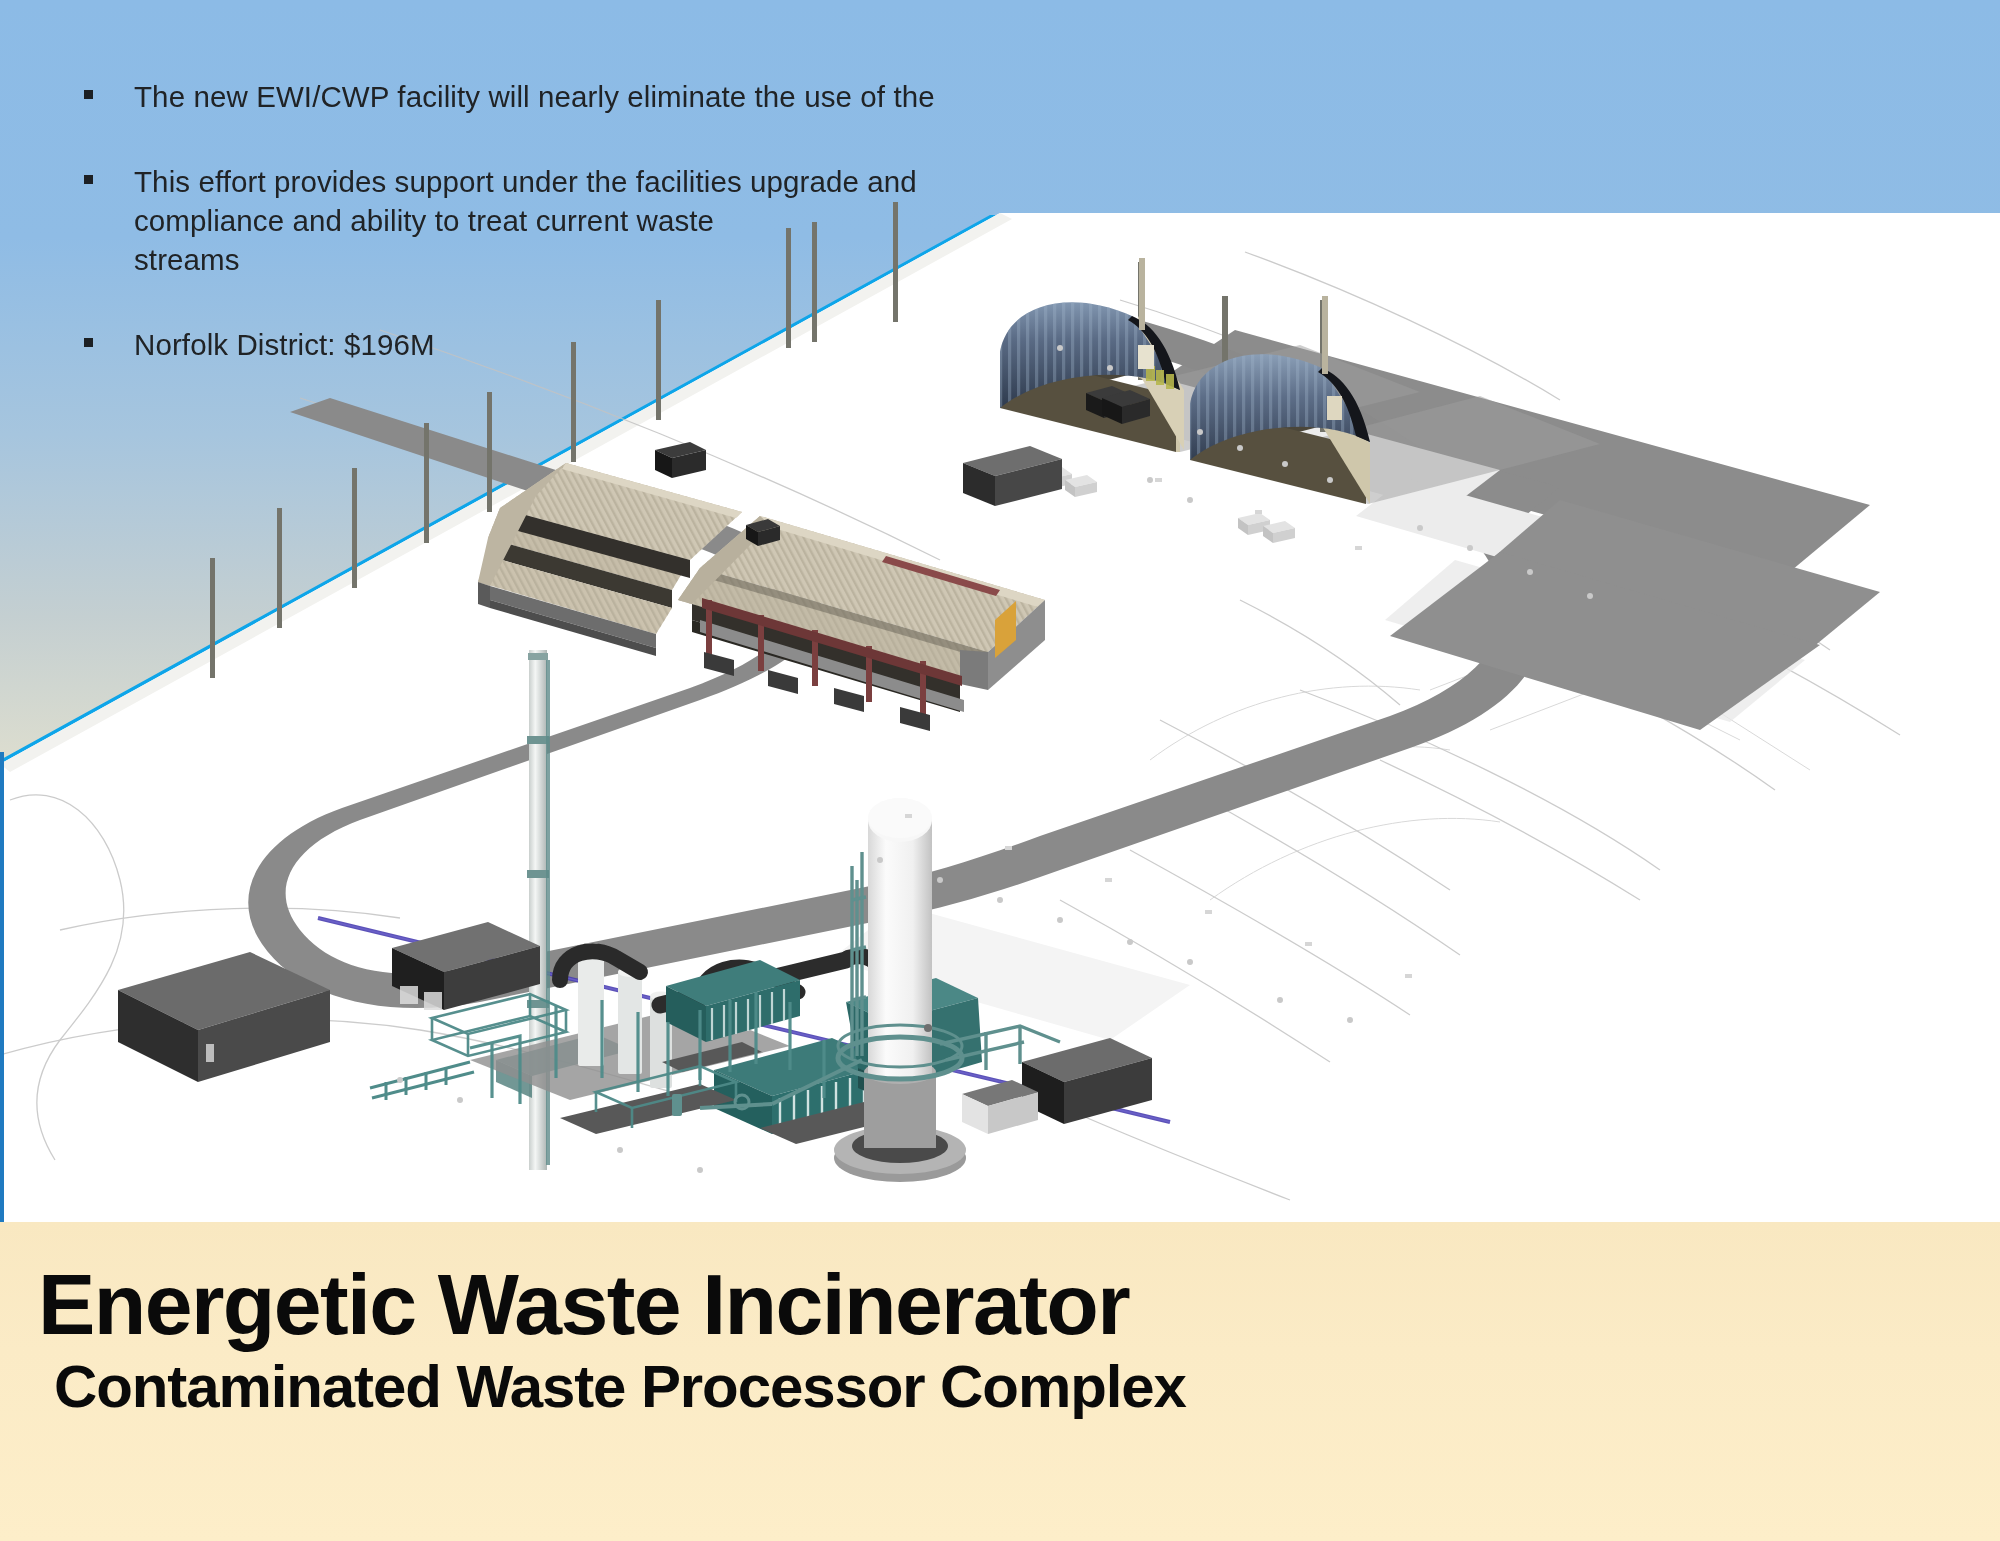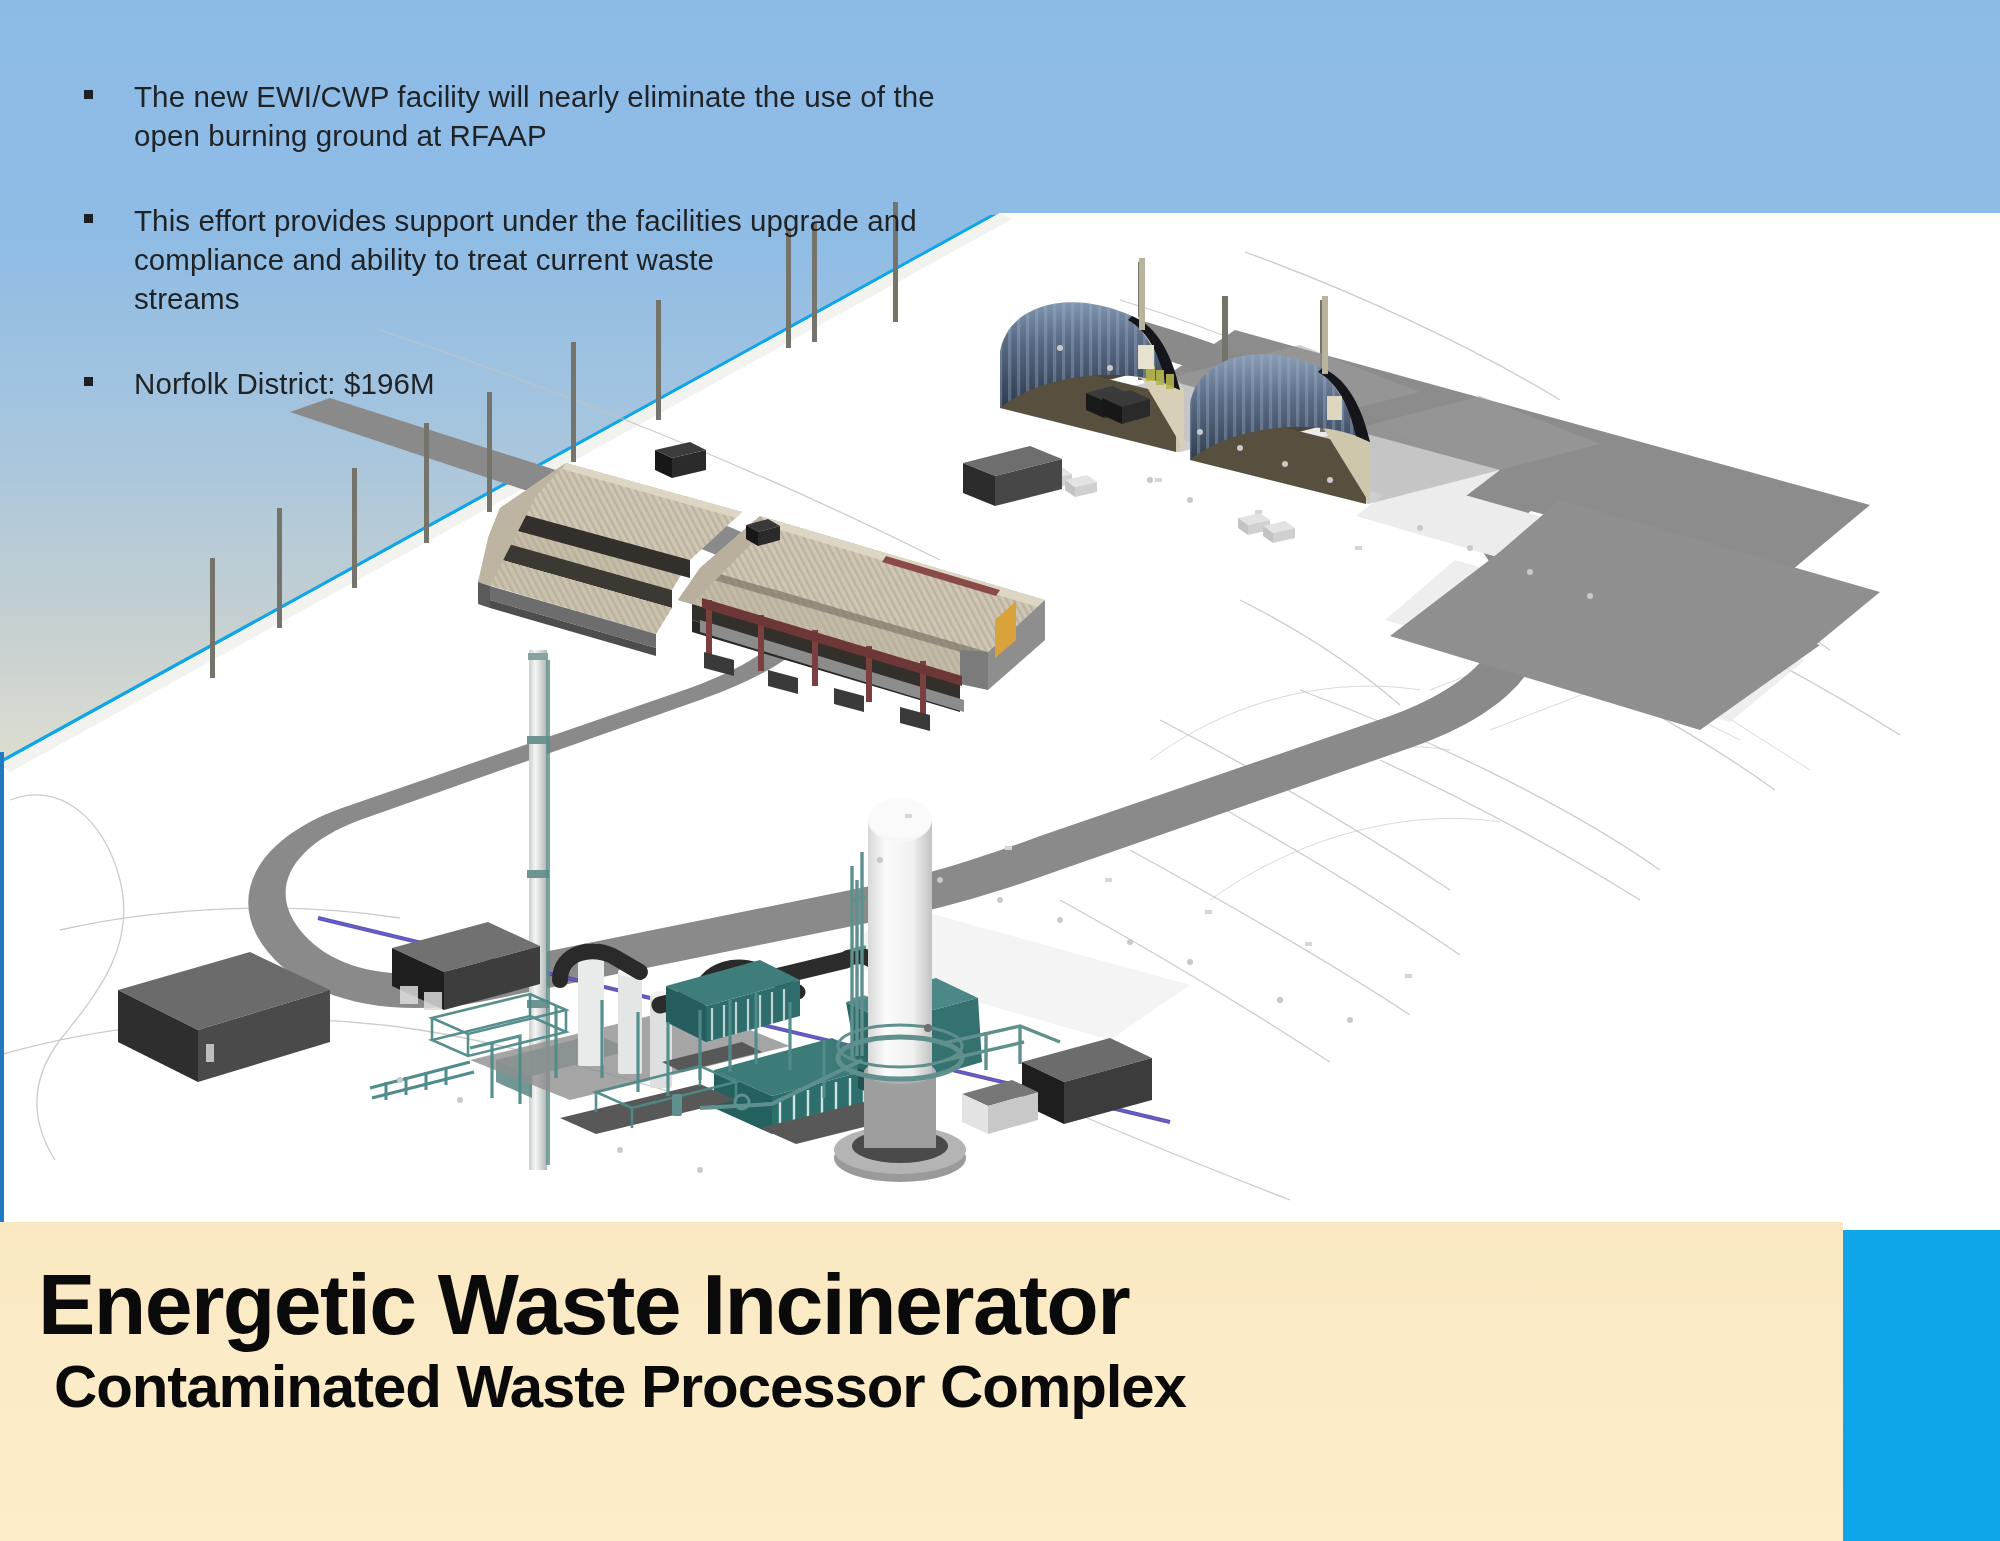--- a/index.html
+++ b/index.html
@@ -72,21 +72,21 @@
     left: 0; top: 0;
     width: 2000px; height: 1230px;
     overflow: hidden;
   }
   .siteplan svg { display: block; }
 
   
   .banner {
     position: absolute;
     left: 0; top: 1222px;
-    width: 1843px; height: 319px;
+    width: 2000px; height: 319px;
     background: #fae9c2;
     background: linear-gradient(to bottom, #f9e8c1 0%, #fbebc6 40%, #fdeec9 100%);
   }
   .banner .title {
     position: absolute;
     left: 38px; top: 33px;
     font-size: 86px;
     font-weight: 700;
     letter-spacing: -1.6px;
     color: #0a0a0a;
@@ -606,21 +606,20 @@
     </svg>
   </div>
 
   <div class="left-accent"></div>
 
   <div class="bullets">
 
     <div class="bullet">
       <span class="sq"></span>
       <span class="ln">The new EWI/CWP facility will nearly eliminate the use of the</span>
-      <span class="ln">open burning ground at RFAAP</span>
     </div>
 
     <div class="bullet">
       <span class="sq"></span>
       <span class="ln">This effort provides support under the facilities upgrade and</span>
       <span class="ln">compliance and ability to treat current waste</span>
       <span class="ln">streams</span>
     </div>
 
     <div class="bullet">

